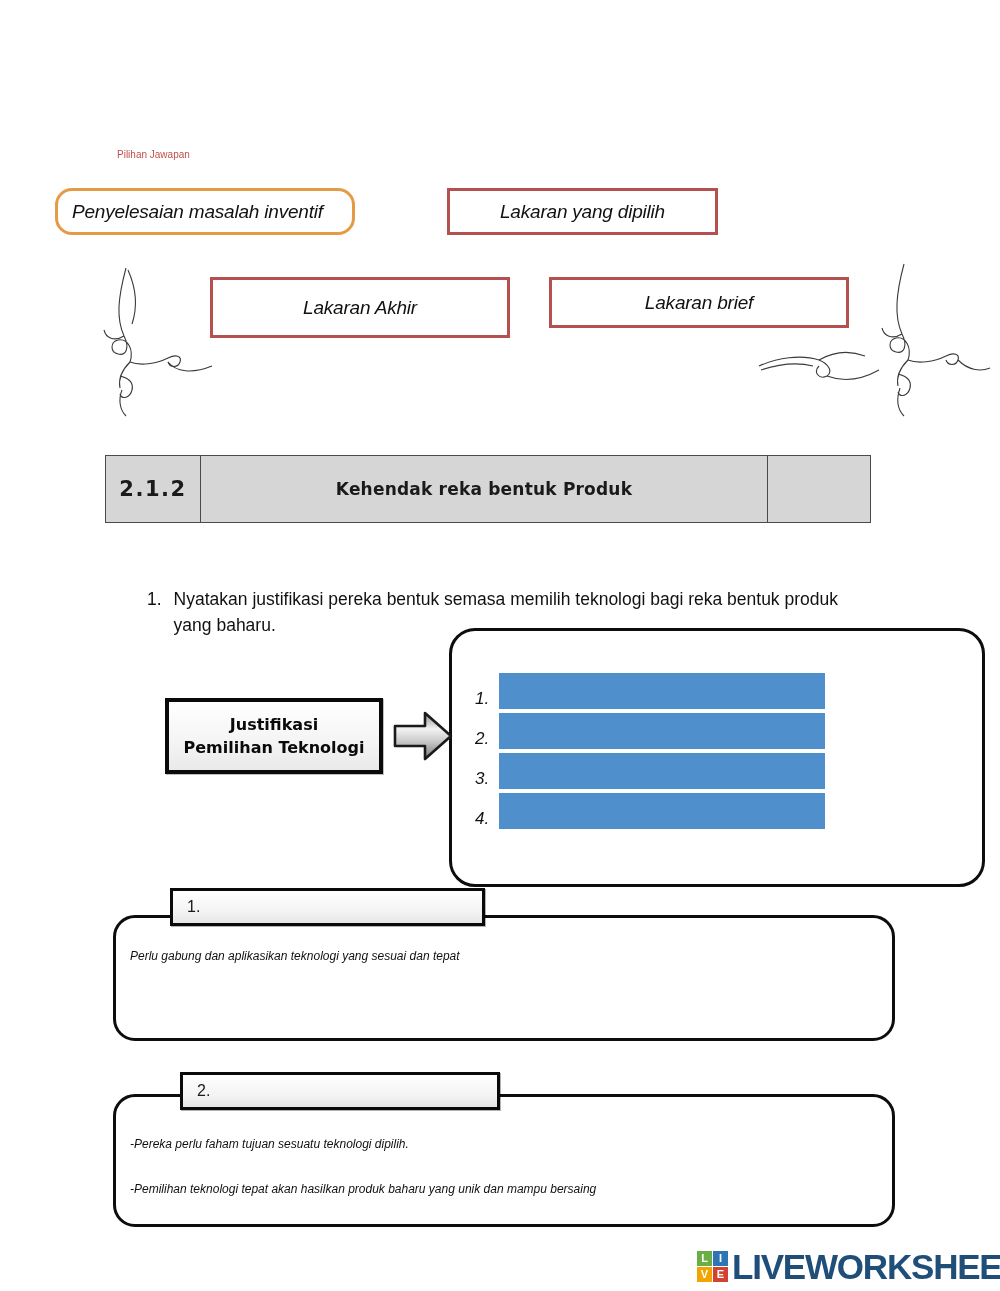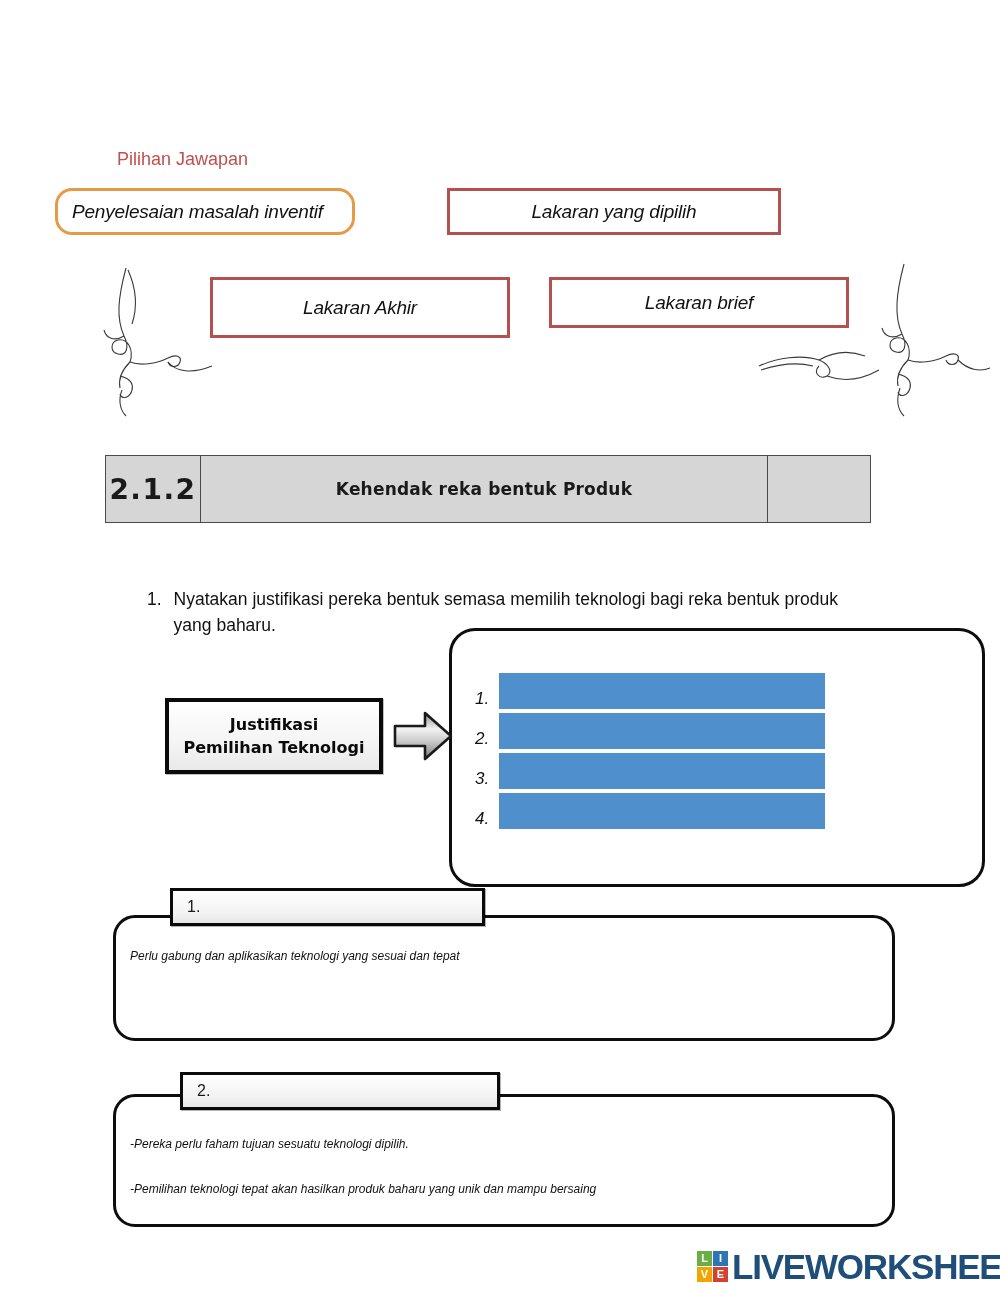--- a/index.html
+++ b/index.html
@@ -11,21 +11,21 @@
     background: #ffffff;
     font-family: "Liberation Sans", sans-serif;
     overflow: hidden;
   }
 
   
   .answer-key-label {
     position: absolute;
     left: 117px;
     top: 149px;
-    font-size: 18px;
+    font-size: 10px;
     color: #C0504D;
     font-family: "Liberation Sans", sans-serif;
     white-space: nowrap;
   }
 
   
   .option-box {
     position: absolute;
     background: #ffffff;
     display: flex;
@@ -34,21 +34,21 @@
     font-style: italic;
     font-size: 19px;
     color: #111111;
     font-family: "Liberation Sans", sans-serif;
     letter-spacing: -0.2px;
   }
   .option-box.orange { border: 3px solid #E59A46; }
   .option-box.red    { border: 3px solid #B4504E; }
 
   #opt-1 { left: 55px;  top: 188px; width: 300px; height: 47px; justify-content: flex-start; padding-left: 14px; border-radius: 17px; }
-  #opt-2 { left: 447px; top: 188px; width: 334px; height: 47px; }
+  #opt-2 { left: 447px; top: 188px; width: 271px; height: 47px; }
   #opt-3 { left: 210px; top: 277px; width: 300px; height: 61px; }
   #opt-4 { left: 549px; top: 277px; width: 300px; height: 51px; }
 
   
   .flourish { position: absolute; pointer-events: none; }
   #flourish-left   { left: 96px;  top: 258px; width: 130px; height: 160px; }
   #flourish-mid    { left: 757px; top: 300px; width: 130px; height: 110px; }
   #flourish-right  { left: 862px; top: 258px; width: 130px; height: 160px; }
 
   
@@ -66,21 +66,21 @@
     display: flex;
     align-items: center;
     justify-content: center;
     font-family: "DejaVu Sans", sans-serif;
     font-weight: bold;
     color: #1a1a1a;
   }
   #hdr-code {
     width: 95px;
     border-right: 1px solid #4a4a4a;
-    font-size: 28px;
+    font-size: 21px;
     letter-spacing: 1.5px;
   }
   #hdr-title {
     flex: 1;
     border-right: 1px solid #4a4a4a;
     font-size: 17px;
     line-height: 1.45;
     text-align: center;
     padding: 0 10px;
     letter-spacing: 0.2px;

